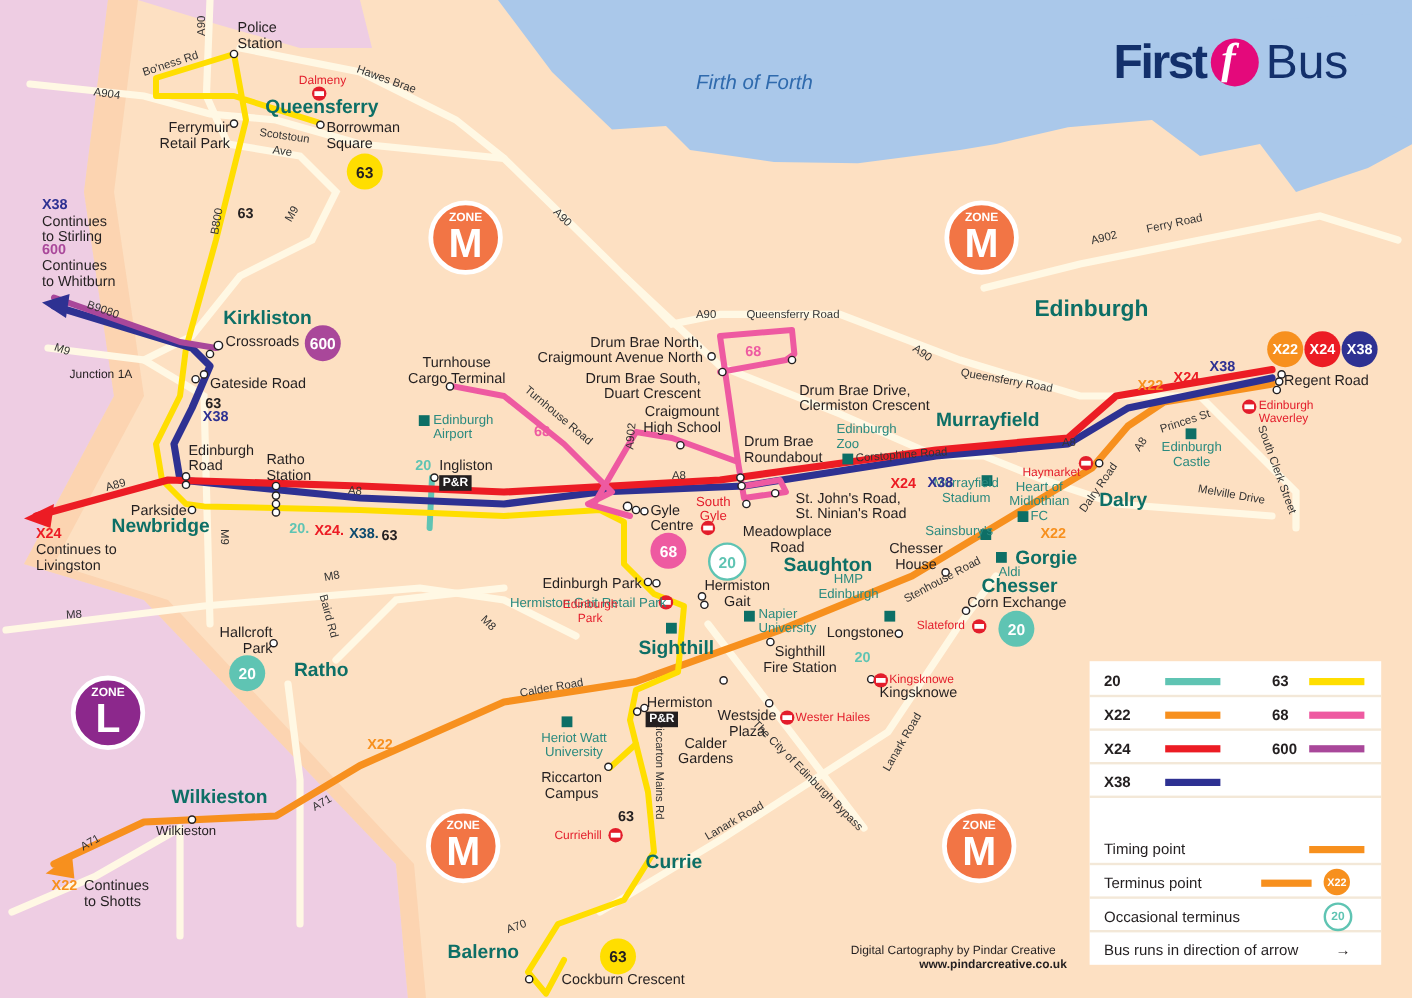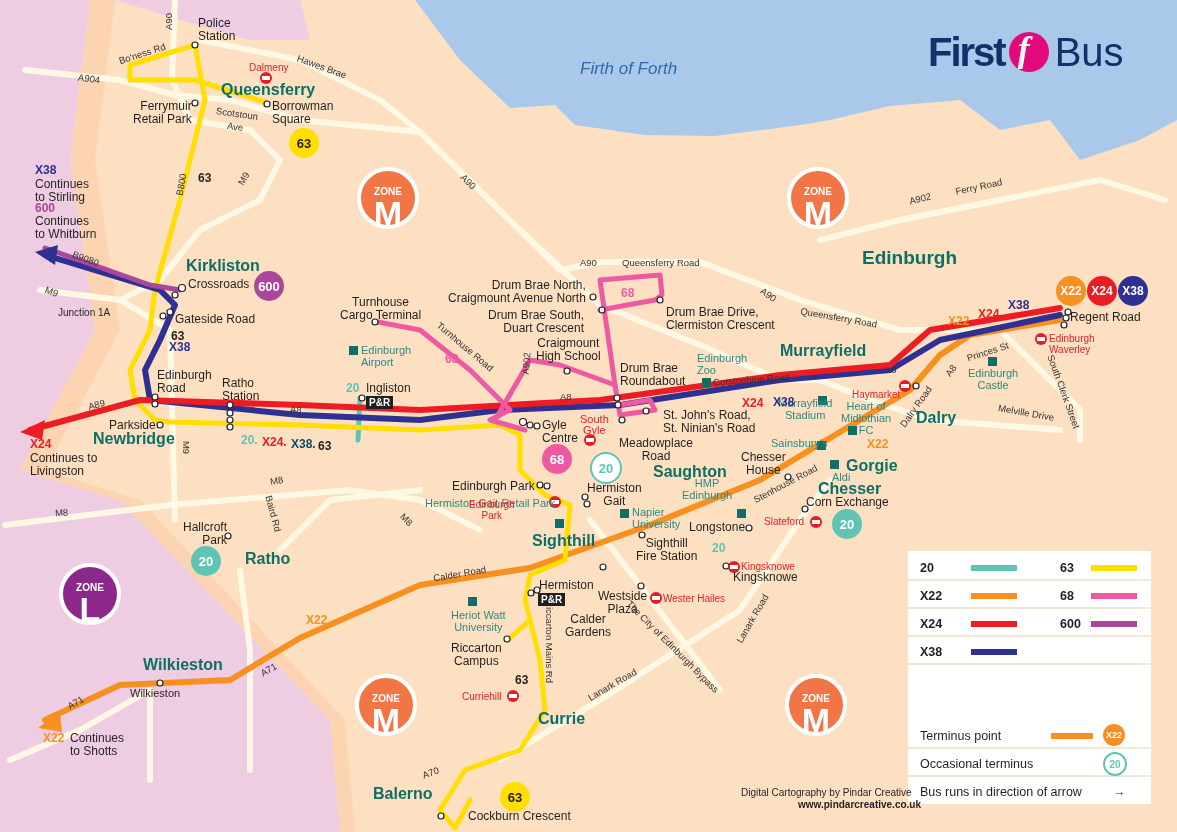--- a/index.html
+++ b/index.html
@@ -12,30 +12,30 @@
   .rail{color:#e31d2b;font-size:10px;line-height:11px;}
   .road{font-size:9.5px;color:#333;}
   .sea{color:#2f6aad;font-style:italic;font-size:17px;}
   .route-tag{font-weight:bold;font-size:12px;}
   .logo{position:absolute;left:928px;top:30px;height:44px;display:flex;align-items:center;}
   .logo .first{font-size:40px;font-weight:bold;color:#13306b;letter-spacing:-2px;font-family:"Liberation Sans",sans-serif;}
   .logo .bus{font-size:40px;color:#13306b;font-family:"Liberation Sans",sans-serif;margin-left:2px;}
   .logo .swoosh{width:40px;height:40px;border-radius:50%;background:#e4097b;margin:0 4px;position:relative;overflow:hidden;}
   .logo .swoosh span{position:absolute;color:#fff;font-size:36px;font-weight:bold;font-style:italic;left:9px;top:-4px;font-family:"Liberation Serif",serif;}
   .zone{position:absolute;width:62px;height:62px;border-radius:50%;border:4px solid #fff;box-sizing:border-box;color:#fff;text-align:center;}
-  .zone .z{font-size:10px;font-weight:bold;display:block;margin-top:16px;line-height:10px;}
+  .zone .z{font-size:10px;font-weight:bold;display:block;margin-top:6px;line-height:10px;}
   .zone .l{font-size:34px;font-weight:bold;display:block;line-height:32px;}
   .badge{position:absolute;border-radius:50%;color:#fff;font-weight:bold;font-size:13px;display:flex;align-items:center;justify-content:center;}
   .legend{position:absolute;left:908px;top:551px;width:243px;height:253px;background:#fff;}
   .leg-row{position:absolute;left:0;width:243px;height:27px;border-bottom:2px solid #f3e8d8;font-size:12px;box-sizing:border-box;}
   .leg-row .t{position:absolute;left:12px;top:7px;font-size:12.5px;color:#231f20;}
   .leg-row .tb{font-weight:bold;}
   .leg-swatch{position:absolute;height:6px;width:46px;top:11px;}
   .pr{position:absolute;background:#231f20;color:#fff;font-weight:bold;font-size:10px;padding:1px 3px;}
-  .credit{position:absolute;right:280px;font-size:10px;color:#231f20;margin-left:32px;}
+  .credit{position:absolute;right:280px;font-size:10px;color:#231f20;}
   .stop{fill:#fff;stroke:#231f20;stroke-width:1.2;}
 </style>
 </head>
 <body>
 
 <div id="map">
 <svg width="1177" height="832" viewBox="0 0 1177 832" style="position:absolute;left:0;top:0">
 
   <rect width="1177" height="832" fill="#fde0c2"></rect>
 
@@ -242,21 +242,21 @@
 <div class="lbl" style="left:340px;top:296px;white-space:pre;text-align:center">Turnhouse
 Cargo Terminal</div>
 <div class="lbl" style="left:448px;top:279px;white-space:pre;text-align:right">Drum Brae North,
 Craigmount Avenue North</div>
 <div class="lbl" style="left:488px;top:309px;white-space:pre;text-align:right">Drum Brae South,
 Duart Crescent</div>
 <div class="lbl" style="left:536px;top:337px;white-space:pre;text-align:center">Craigmount
 High School</div>
 <div class="lbl" style="left:620px;top:362px;white-space:pre">Drum Brae
 Roundabout</div>
-<div class="lbl" style="left:666px;top:306px;white-space:pre">Drum Brae Drive,
+<div class="lbl" style="left:666px;top:319px;white-space:pre">Drum Brae Drive,
 Clermiston Crescent</div>
 <div class="lbl" style="left:663px;top:409px;white-space:pre">St. John's Road,
 St. Ninian's Road</div>
 <div class="lbl" style="left:619px;top:437px;white-space:pre;text-align:center">Meadowplace
 Road</div>
 <div class="lbl" style="left:542px;top:419px;white-space:pre">Gyle
 Centre</div>
 <div class="lbl" style="left:452px;top:480px">Edinburgh Park</div>
 <div class="lbl" style="left:587px;top:482px;white-space:pre;text-align:center">Hermiston
 Gait</div>
@@ -421,20 +421,24 @@
   <div class="leg-row" style="top:59px">
     <span class="t tb">X24</span>
         <span class="leg-swatch" style="left:63px;background:#ec1c24"></span>
     <span class="t tb" style="left:152px">600</span>
         <span class="leg-swatch" style="left:183px;background:#a9479a"></span>
   </div>
   <div class="leg-row" style="top:87px">
     <span class="t tb">X38</span>
         <span class="leg-swatch" style="left:63px;background:#2e3192"></span>
   </div>
+  <div class="leg-row" style="top:143px">
+    <span class="t">Timing point</span>
+        <span class="leg-swatch" style="left:183px;background:#f7901e"></span>
+  </div>
   <div class="leg-row" style="top:171px">
     <span class="t">Terminus point</span>
         <span class="leg-swatch" style="left:143px;width:42px;background:#f7901e"></span>
     <span class="badge" style="left:195px;top:2px;width:22px;height:22px;background:#f7901e;font-size:9px">X22</span>
   </div>
   <div class="leg-row" style="top:199px">
     <span class="t">Occasional terminus</span>
     <span class="badge" style="left:195px;top:2px;width:20px;height:20px;background:#fff;border:2px solid #5fc4b3;color:#5fc4b3;font-size:10px">20</span>
   </div>
   <div class="leg-row" style="top:227px;border-bottom:none">

